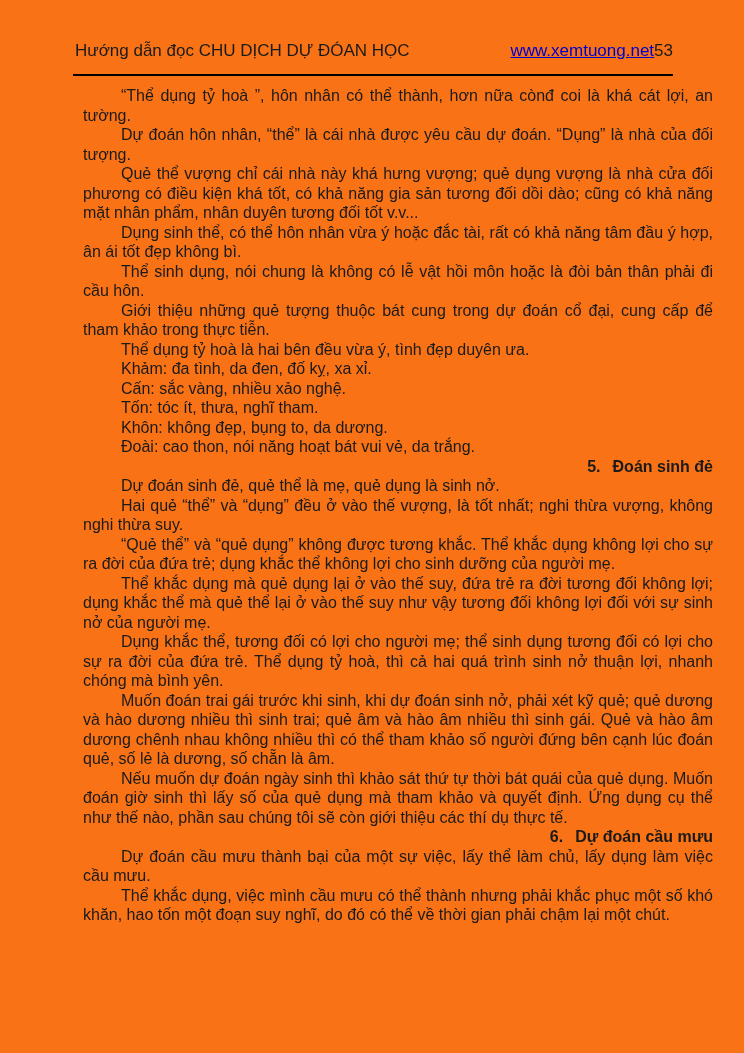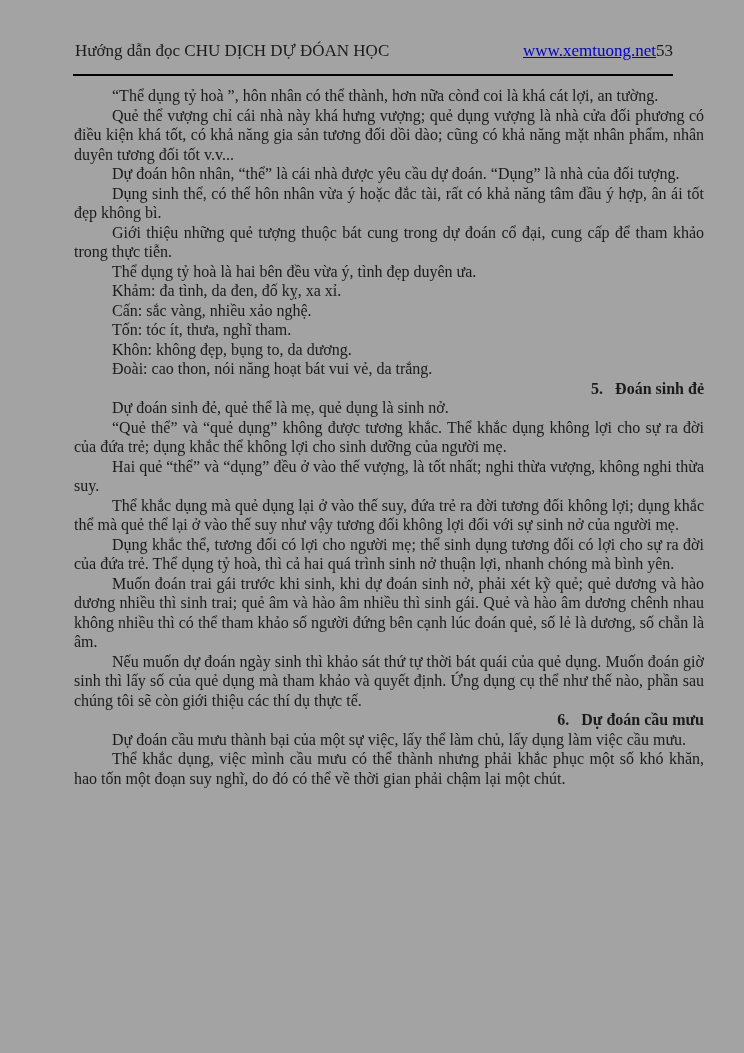--- a/index.html
+++ b/index.html
@@ -4,22 +4,22 @@
 <style>
   html, body {
     margin: 0;
     padding: 0;
     background: #ffffff;
   }
   .page {
     position: relative;
     width: 744px;
     height: 1053px;
-    background: #a3a3a3;
-    font-family: Liberation Serif, serif;
+    background: #f97316;
+    font-family: Liberation Sans, sans-serif;
     color: #1a1a1a;
     overflow: hidden;
   }
   .header {
     position: absolute;
     left: 75px;
     top: 41px;
     width: 598px;
     display: flex;
     align-items: baseline;
@@ -38,21 +38,21 @@
   .header-rule {
     position: absolute;
     left: 73px;
     top: 74px;
     width: 600px;
     height: 0;
     border-top: 2px solid #000000;
   }
   .document-body {
     position: absolute;
-    left: 74px;
+    left: 83px;
     top: 86px;
     width: 630px;
     font-size: 16px;
     line-height: 19.5px;
     text-align: justify;
   }
   .document-body p {
     margin: 0;
     padding: 0;
     text-indent: 38px;
@@ -76,34 +76,35 @@
   <div class="header">
     <span class="header-title">Hướng dẫn đọc CHU DỊCH DỰ ĐÓAN HỌC</span>
     <span class="header-link">www.xemtuong.net</span>
     <span class="header-page-number">53</span>
   </div>
 
   <div class="header-rule"></div>
 
   <div class="document-body">
       <p class="para">“Thể dụng tỷ hoà ”, hôn nhân có thể thành, hơn nữa cònđ coi là khá cát lợi, an tường.</p>
+      <p class="para">Dự đoán hôn nhân, “thể” là cái nhà được yêu cầu dự đoán. “Dụng” là nhà của đối tượng.</p>
       <p class="para">Quẻ thể vượng chỉ cái nhà này khá hưng vượng; quẻ dụng vượng là nhà cửa đối phương có điều kiện khá tốt, có khả năng gia sản tương đối dồi dào; cũng có khả năng mặt nhân phẩm, nhân duyên tương đối tốt v.v...</p>
-      <p class="para">Dự đoán hôn nhân, “thể” là cái nhà được yêu cầu dự đoán. “Dụng” là nhà của đối tượng.</p>
       <p class="para">Dụng sinh thể, có thể hôn nhân vừa ý hoặc đắc tài, rất có khả năng tâm đầu ý hợp, ân ái tốt đẹp không bì.</p>
+      <p class="para">Thể sinh dụng, nói chung là không có lễ vật hồi môn hoặc là đòi bản thân phải đi cầu hôn.</p>
       <p class="para">Giới thiệu những quẻ tượng thuộc bát cung trong dự đoán cổ đại, cung cấp để tham khảo trong thực tiễn.</p>
       <p class="para">Thể dụng tỷ hoà là hai bên đều vừa ý, tình đẹp duyên ưa.</p>
       <p class="list-line">Khảm: đa tình, da đen, đố kỵ, xa xỉ.</p>
       <p class="list-line">Cấn: sắc vàng, nhiều xảo nghệ.</p>
       <p class="list-line">Tốn: tóc ít, thưa, nghĩ tham.</p>
       <p class="list-line">Khôn: không đẹp, bụng to, da dương.</p>
       <p class="list-line">Đoài: cao thon, nói năng hoạt bát vui vẻ, da trắng.</p>
       <p class="heading"><span class="h-num">5.</span><span class="h-text">Đoán sinh đẻ</span></p>
       <p class="para">Dự đoán sinh đẻ, quẻ thể là mẹ, quẻ dụng là sinh nở.</p>
+      <p class="para">Hai quẻ “thể” và “dụng” đều ở vào thế vượng, là tốt nhất; nghi thừa vượng, không nghi thừa suy.</p>
       <p class="para">“Quẻ thể” và “quẻ dụng” không được tương khắc. Thể khắc dụng không lợi cho sự ra đời của đứa trẻ; dụng khắc thể không lợi cho sinh dưỡng của người mẹ.</p>
-      <p class="para">Hai quẻ “thể” và “dụng” đều ở vào thế vượng, là tốt nhất; nghi thừa vượng, không nghi thừa suy.</p>
       <p class="para">Thể khắc dụng mà quẻ dụng lại ở vào thế suy, đứa trẻ ra đời tương đối không lợi; dụng khắc thể mà quẻ thể lại ở vào thế suy như vậy tương đối không lợi đối với sự sinh nở của người mẹ.</p>
       <p class="para">Dụng khắc thể, tương đối có lợi cho người mẹ; thể sinh dụng tương đối có lợi cho sự ra đời của đứa trẻ. Thể dụng tỷ hoà, thì cả hai quá trình sinh nở thuận lợi, nhanh chóng mà bình yên.</p>
       <p class="para">Muốn đoán trai gái trước khi sinh, khi dự đoán sinh nở, phải xét kỹ quẻ; quẻ dương và hào dương nhiều thì sinh trai; quẻ âm và hào âm nhiều thì sinh gái. Quẻ và hào âm dương chênh nhau không nhiều thì có thể tham khảo số người đứng bên cạnh lúc đoán quẻ, số lẻ là dương, số chẵn là âm.</p>
       <p class="para">Nếu muốn dự đoán ngày sinh thì khảo sát thứ tự thời bát quái của quẻ dụng. Muốn đoán giờ sinh thì lấy số của quẻ dụng mà tham khảo và quyết định. Ứng dụng cụ thể như thế nào, phần sau chúng tôi sẽ còn giới thiệu các thí dụ thực tế.</p>
       <p class="heading"><span class="h-num">6.</span><span class="h-text">Dự đoán cầu mưu</span></p>
       <p class="para">Dự đoán cầu mưu thành bại của một sự việc, lấy thể làm chủ, lấy dụng làm việc cầu mưu.</p>
       <p class="para">Thể khắc dụng, việc mình cầu mưu có thể thành nhưng phải khắc phục một số khó khăn, hao tốn một đoạn suy nghĩ, do đó có thể về thời gian phải chậm lại một chút.</p>
     </div>
 
 </div>

